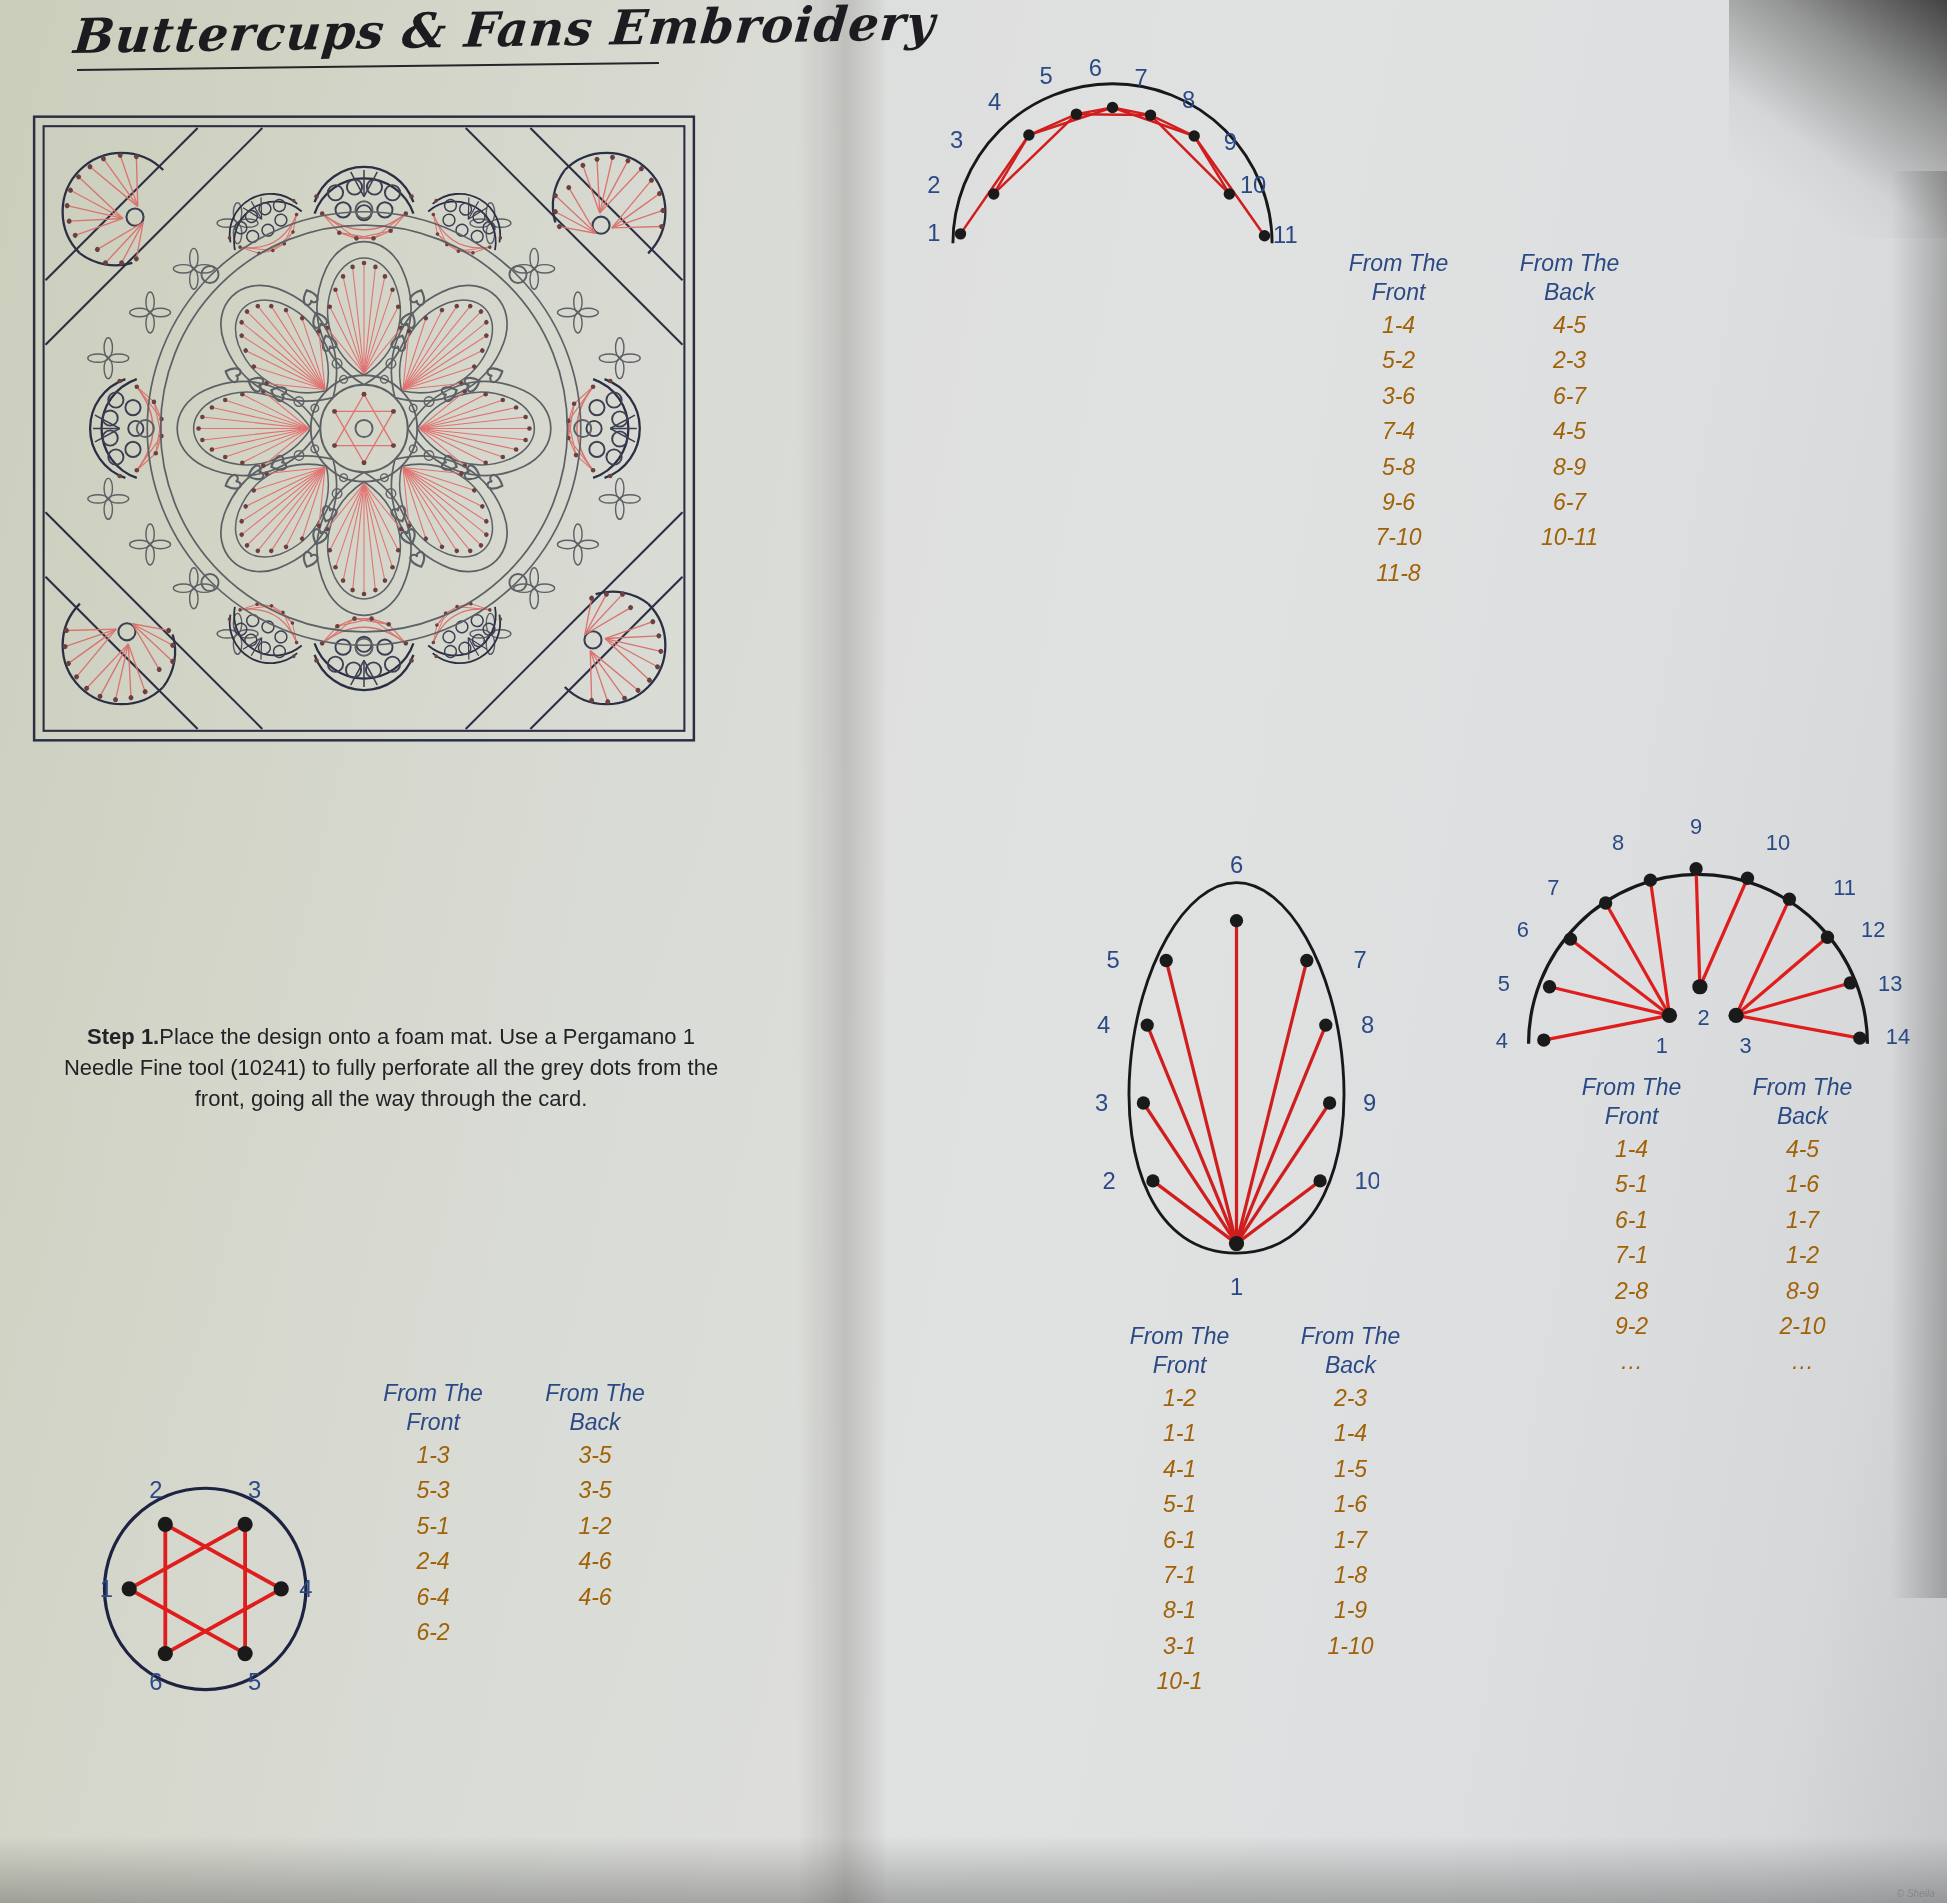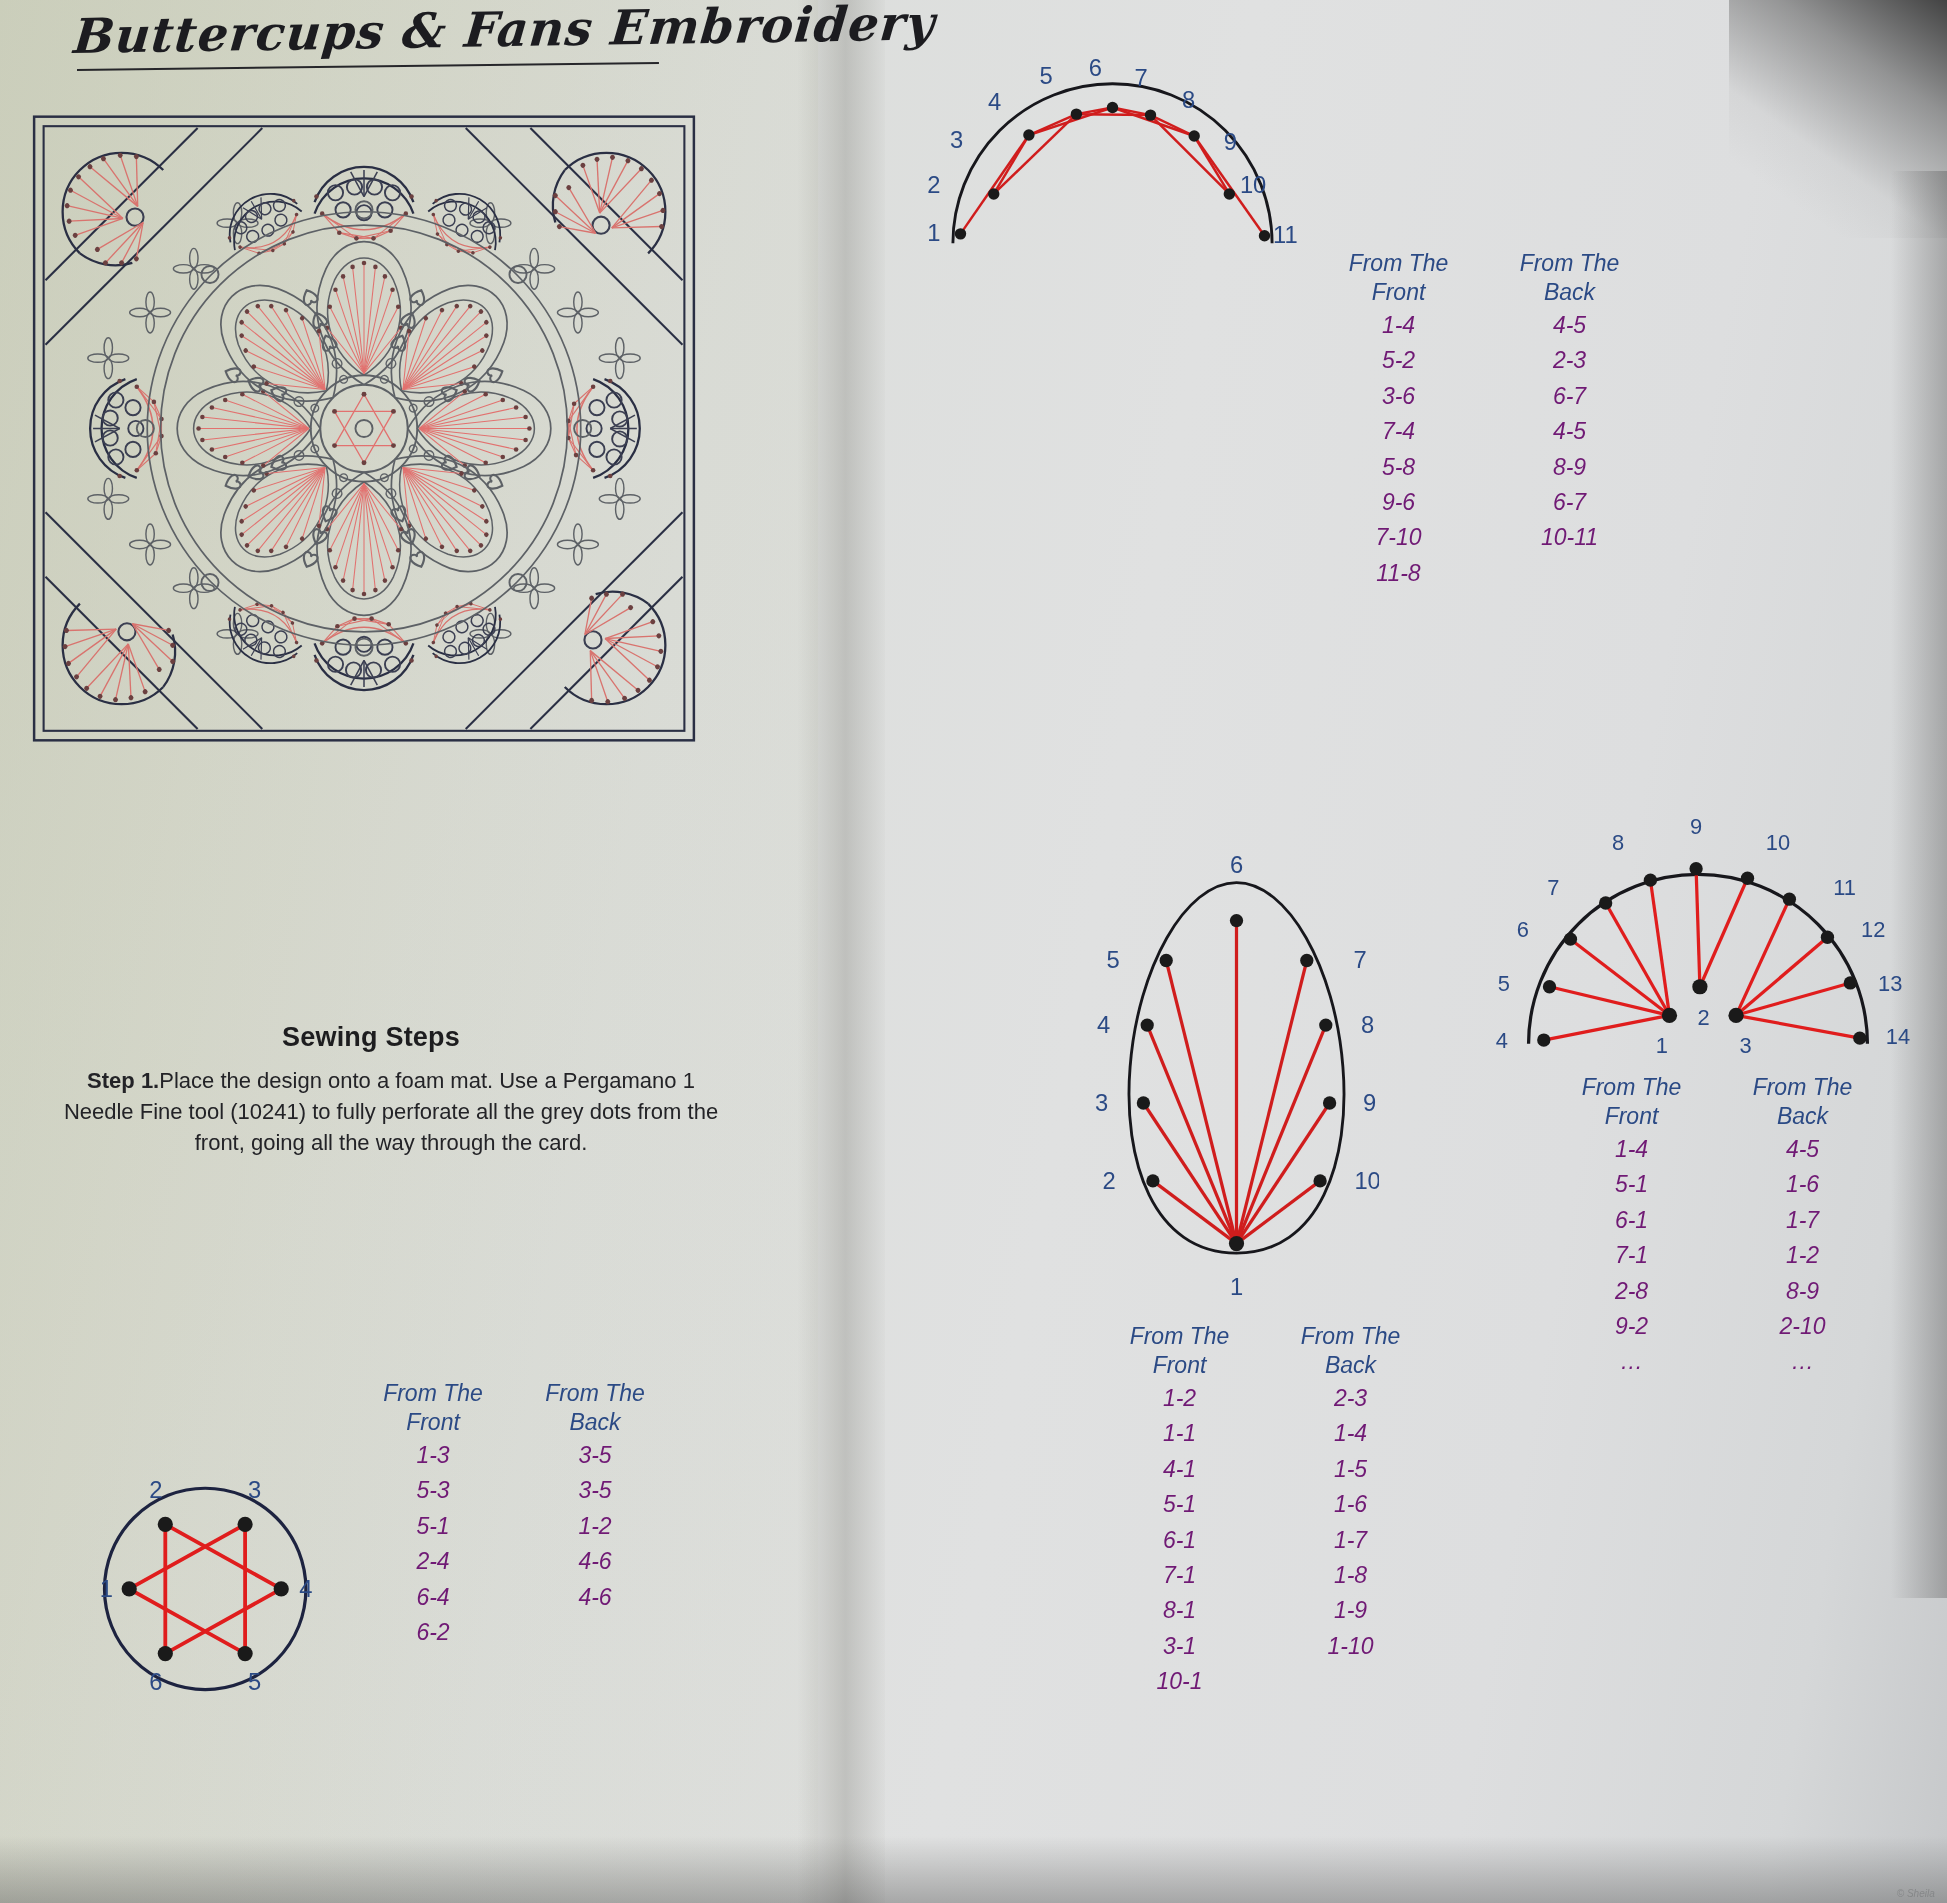--- a/index.html
+++ b/index.html
@@ -79,21 +79,21 @@
   
   .diagram { position: absolute; }
 
   
   .chart { position: absolute; display: flex; gap: 0; color: #2b4a85; }
   .chart-col { display: flex; flex-direction: column; align-items: center; font-style: italic; }
   .chart-head {
     font-size: 23px; line-height: 1.28; color: #2b4a85; text-align: center; white-space: nowrap;
   }
   .chart-cell {
-    font-size: 23px; line-height: 1.54; color: #701a75; text-align: center;
+    font-size: 23px; line-height: 1.54; color: #a16207; text-align: center;
   }
 
   .pt-label { font-size: 25px; fill: #2b4a85; font-family: "Liberation Sans", sans-serif; }
   .pt-label-sm { font-size: 23px; fill: #2b4a85; font-family: "Liberation Sans", sans-serif; }
 
   #credit {
     position: absolute; right: 13.3px; bottom: 3.8px;
     font-size: 10px; color: #7d7f80; font-style: italic; opacity: .75;
   }
 </style>
@@ -411,21 +411,20 @@
         <circle cx="527" cy="502" r="9"></circle>
     <circle cx="365" cy="570" r="9"></circle>
         <circle cx="203" cy="502" r="9"></circle>
     <circle cx="135" cy="340" r="9"></circle>
         <circle cx="203" cy="178" r="9"></circle>
   </g>
 </svg>
 </div>
 
 <div id="sewing-steps">
-  <div id="steps-heading">Sewing Steps</div>
   <div class="step-line">
     <span class="step-label">Step 1.</span><span>Place the design onto a foam mat. Use a Pergamano 1 Needle Fine tool (10241) to fully perforate all the grey dots from the front, going all the way through the card.</span>
   </div>
 </div>
 
 <div class="diagram" style="left:913px; top:55px; width:399px; height:200px;">
 <svg width="399" height="200" viewBox="0 0 420 210">
   <path d="M42,198 A168,168 0 0 1 378,198" fill="none" stroke="#17171c" stroke-width="3"></path>
   <g stroke="#d01d1d" stroke-width="2.6" fill="none">
     <line x1="50" y1="188" x2="122" y2="84"></line>

